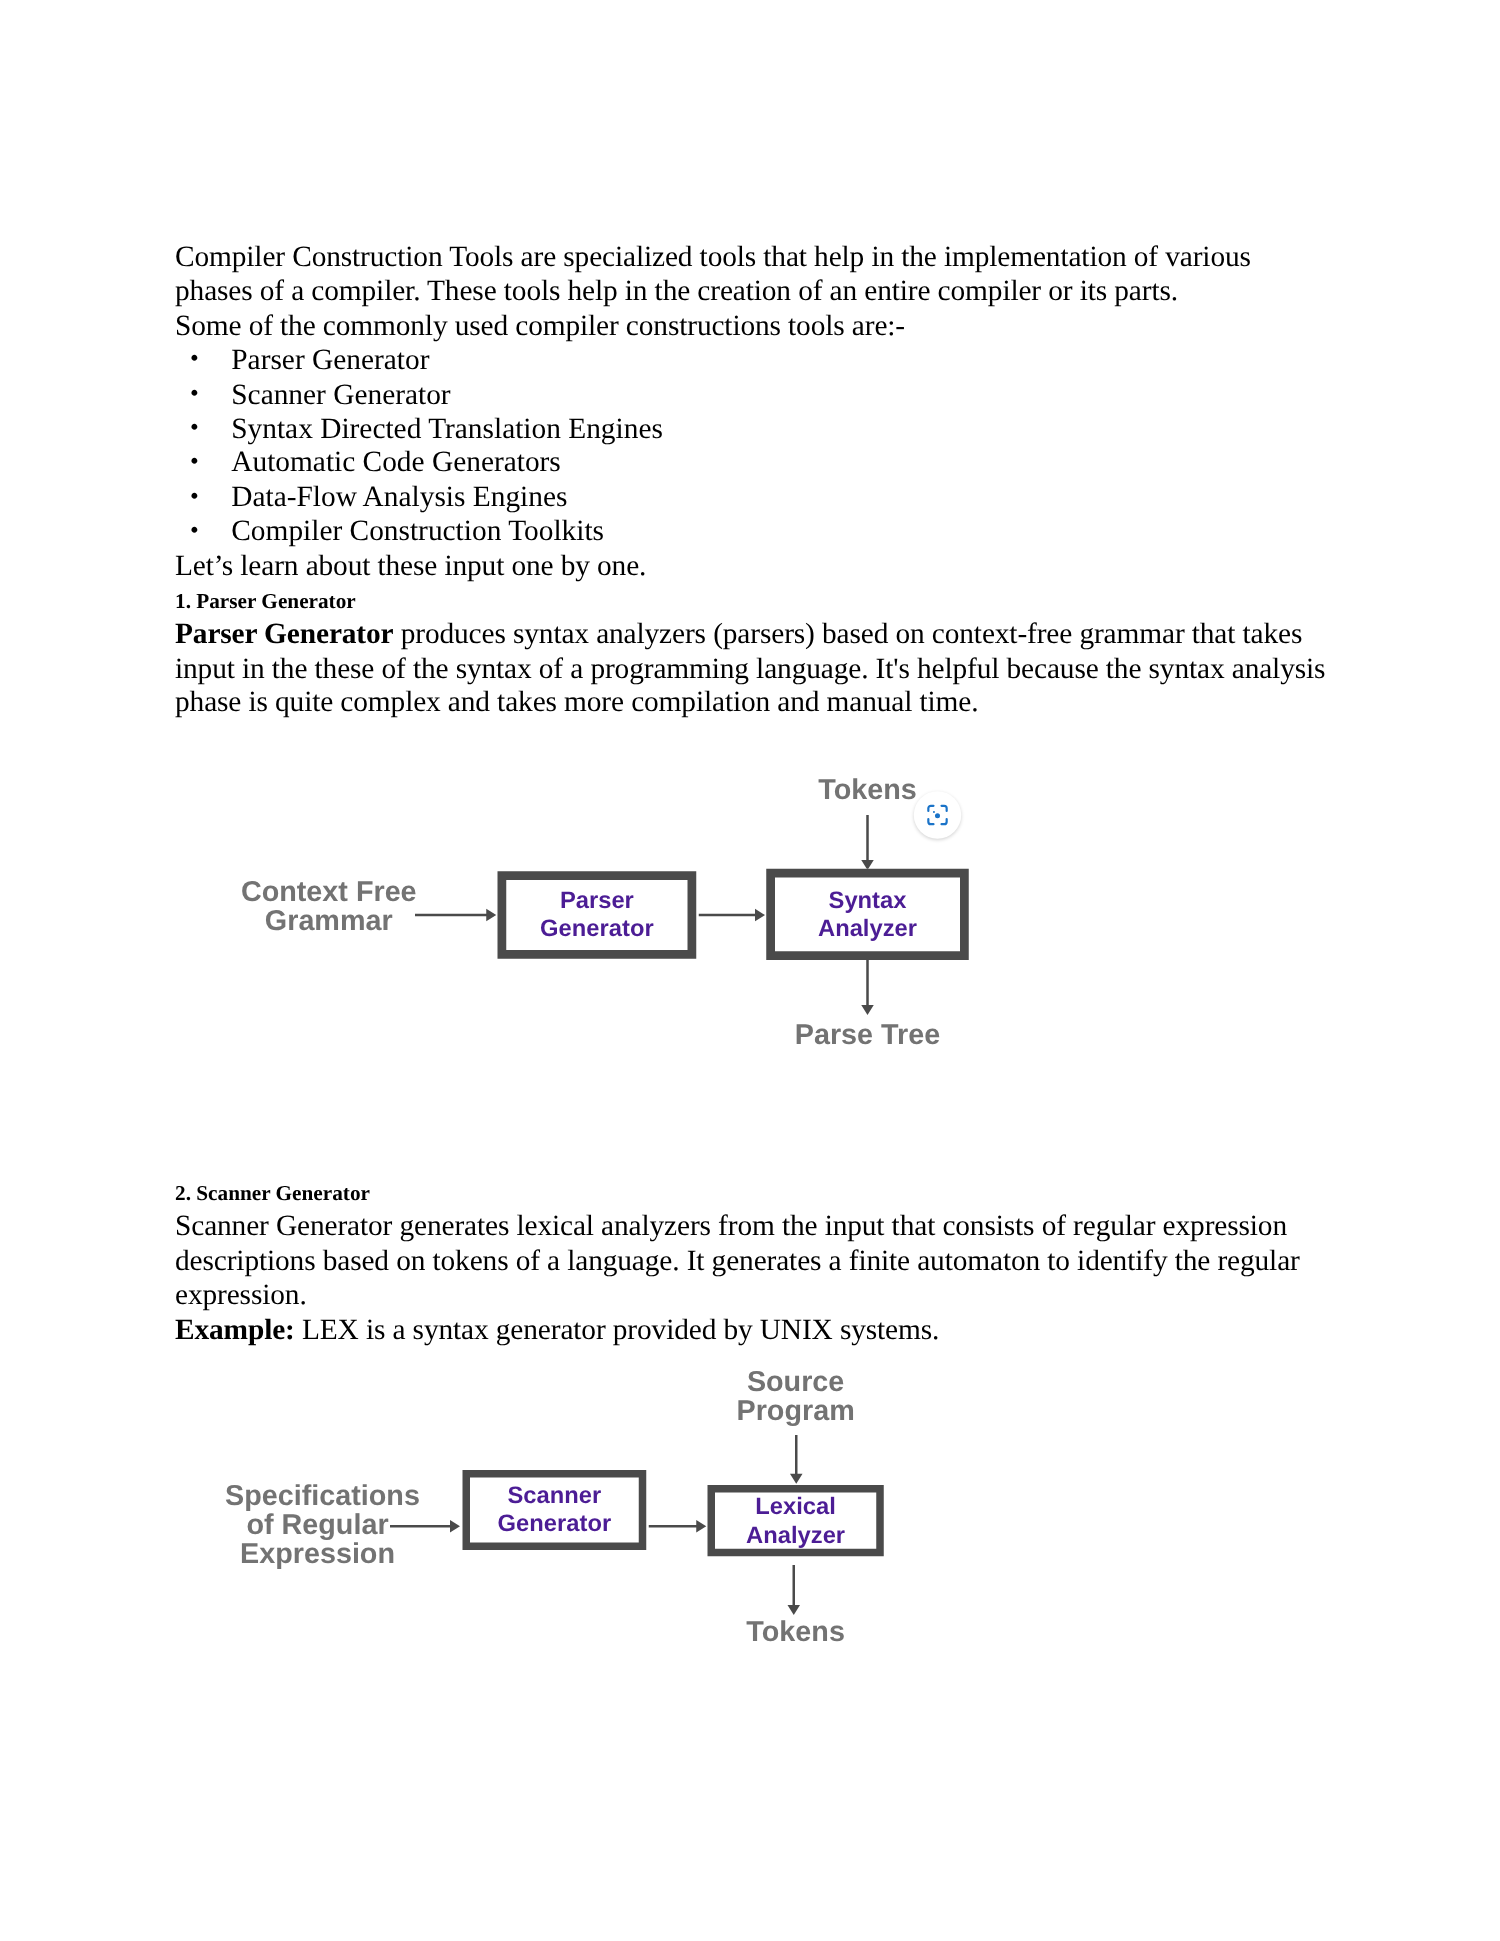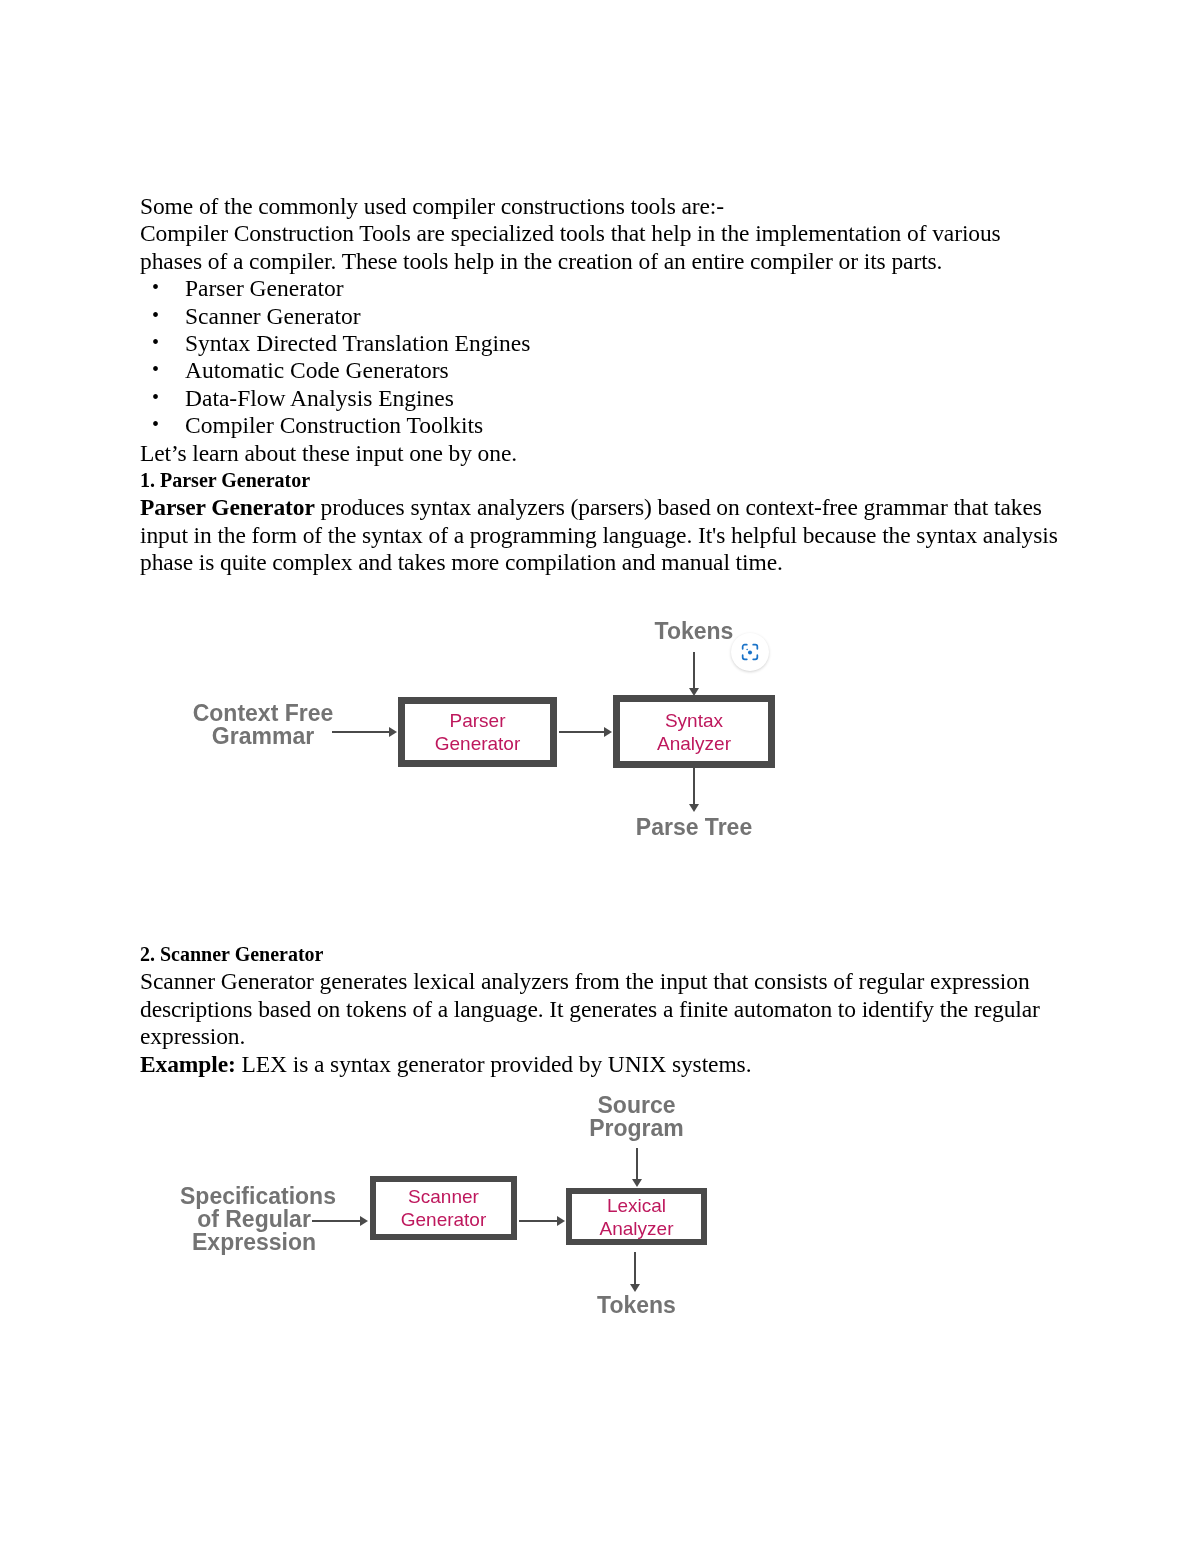--- a/index.html
+++ b/index.html
@@ -47,21 +47,21 @@
   }
   ul.bullets li .dot {
     position: absolute;
     left: 12px;
     top: -1px;
     font-size: 20px;
     line-height: 27.4px;
   }
 
   .heading {
-    font-size: 20px;
+    font-size: 17px;
     line-height: 27.4px;
     font-weight: bold;
     margin: 0;
   }
   .b { font-weight: bold; }
 
   
   .diagram {
     position: absolute;
     font-family: "Liberation Sans", sans-serif;
@@ -80,24 +80,24 @@
     position: absolute;
     box-sizing: border-box;
     border: 7px solid #4a4a4a;
     background: #ffffff;
     display: flex;
     align-items: center;
     justify-content: center;
     text-align: center;
   }
   .dbox span {
-    font-weight: normal;
+    font-weight: bold;
     font-size: 19px;
     line-height: 23px;
-    color: #be185d;
+    color: #4c1d95;
     white-space: pre-line;
   }
 
   
   .arrow-h, .arrow-v {
     position: absolute;
     background: #4a4a4a;
   }
   .arrow-h { height: 2px; }
   .arrow-v { width: 2px; }
@@ -129,37 +129,37 @@
     justify-content: center;
   }
 </style>
 </head>
 <body>
 
 <div class="page">
 
   <div class="content">
 
+    <p class="para">Compiler Construction Tools are specialized tools that help in the implementation of various phases of a compiler. These tools help in the creation of an entire compiler or its parts.</p>
     <p class="para">Some of the commonly used compiler constructions tools are:-</p>
-    <p class="para">Compiler Construction Tools are specialized tools that help in the implementation of various phases of a compiler. These tools help in the creation of an entire compiler or its parts.</p>
 
     <ul class="bullets">
       <li><span class="dot">•</span><span>Parser Generator</span></li>
       <li><span class="dot">•</span><span>Scanner Generator</span></li>
       <li><span class="dot">•</span><span>Syntax Directed Translation Engines</span></li>
       <li><span class="dot">•</span><span>Automatic Code Generators</span></li>
       <li><span class="dot">•</span><span>Data-Flow Analysis Engines</span></li>
       <li><span class="dot">•</span><span>Compiler Construction Toolkits</span></li>
     </ul>
 
     <p class="para">Let’s learn about these input one by one.</p>
 
     <p class="heading">1. Parser Generator</p>
 
-    <p class="para"><span class="b">Parser Generator</span><span> produces syntax analyzers (parsers) based on context-free grammar that takes input in the form of the syntax of a programming language. It's helpful because the syntax analysis phase is quite complex and takes more compilation and manual time.</span></p>
+    <p class="para"><span class="b">Parser Generator</span><span> produces syntax analyzers (parsers) based on context-free grammar that takes input in the these of the syntax of a programming language. It's helpful because the syntax analysis phase is quite complex and takes more compilation and manual time.</span></p>
 
   </div>
 
   <div class="content" style="top:941px;">
     <p class="heading">2. Scanner Generator</p>
     <p class="para">Scanner Generator generates lexical analyzers from the input that consists of regular expression descriptions based on tokens of a language. It generates a finite automaton to identify the regular expression.</p>
     <p class="para"><span class="b">Example:</span><span> LEX is a syntax generator provided by UNIX systems.</span></p>
   </div>
 
   <div class="diagram" style="left:0; top:0; width:1200px; height:1553px;">

